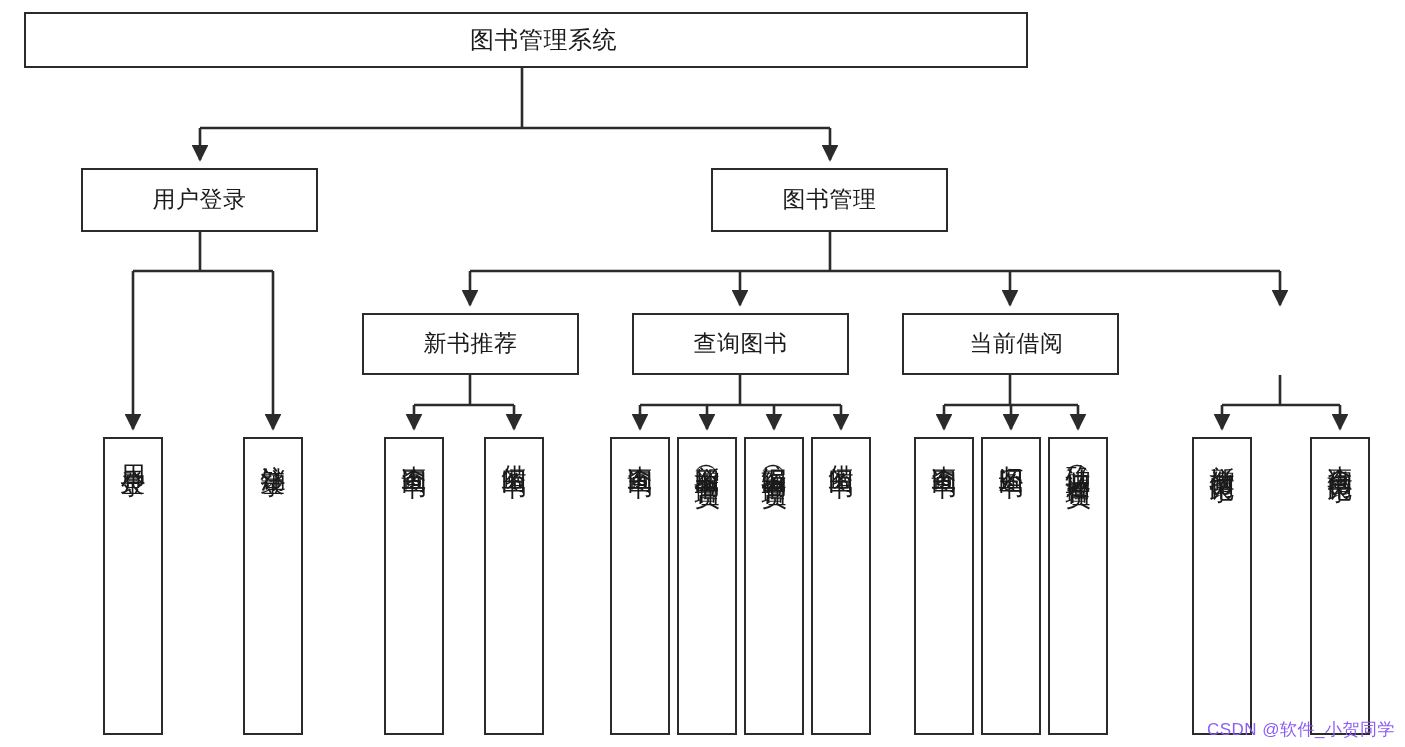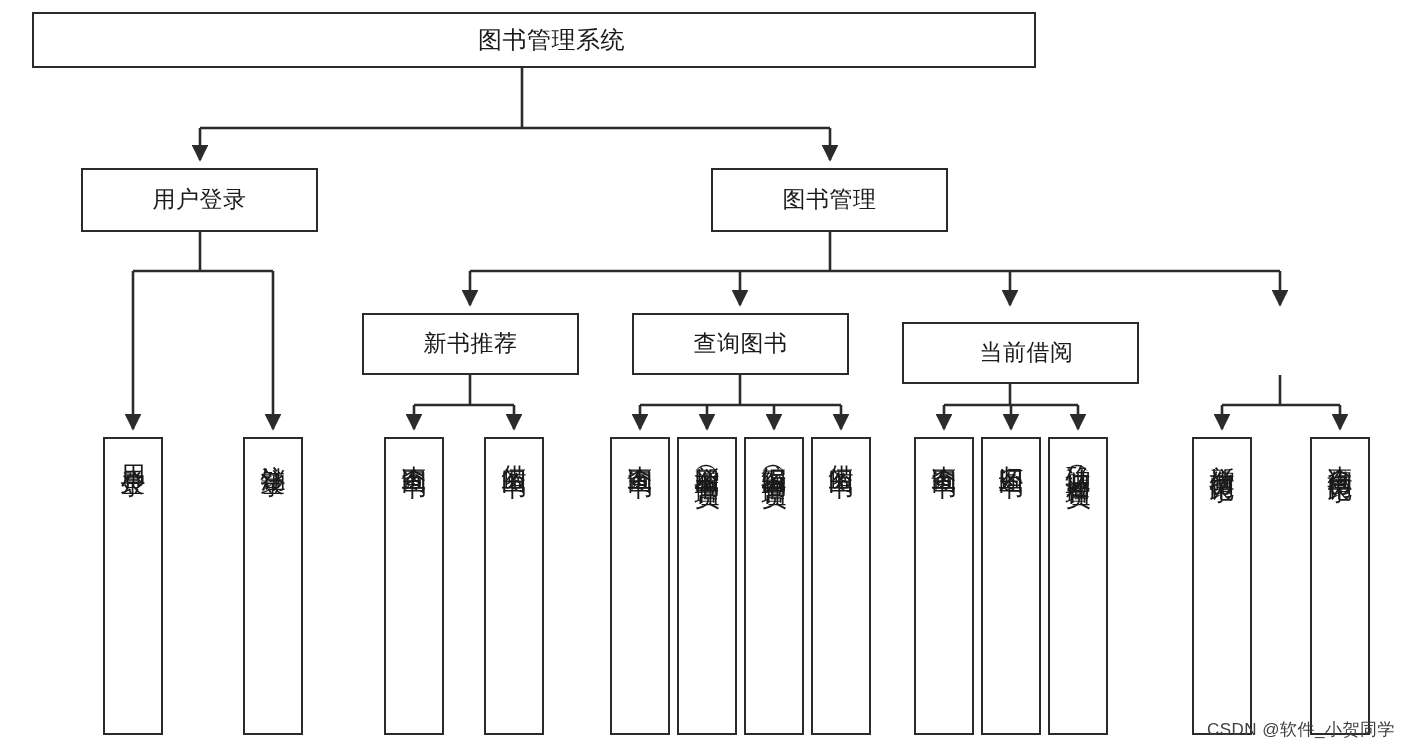--- a/index.html
+++ b/index.html
@@ -49,21 +49,21 @@
     letter-spacing:3px;
     white-space:nowrap;
     margin:0 auto;
   }
 
   #watermark{
     position:absolute;
     right:10px;
     bottom:6px;
     font-size:17px;
-    color:#404040;
+    color:#8b5cf6;
     letter-spacing:0.5px;
     white-space:nowrap;
     user-select:none;
   }
 </style>
 </head>
 <body>
 
 <div id="diagram-root">
 
@@ -110,38 +110,38 @@
       <path d="M 1011 405 L 1011 429" marker-end="url(#arrow)"></path>
       <path d="M 1078 405 L 1078 429" marker-end="url(#arrow)"></path>
 
       <path d="M 1280 375 L 1280 405"></path>
       <path d="M 1222 405 L 1340 405"></path>
       <path d="M 1222 405 L 1222 429" marker-end="url(#arrow)"></path>
       <path d="M 1340 405 L 1340 429" marker-end="url(#arrow)"></path>
     </g>
   </svg>
 
-  <div class="node h root" style="left:32px;top:12px;width:1004px;height:56px;padding-left:35px;">
+  <div class="node h root" style="left:24px;top:12px;width:1004px;height:56px;padding-left:35px;">
     <span class="label">图书管理系统</span>
   </div>
 
   <div class="node h" style="left:81px;top:168px;width:237px;height:64px;">
     <span class="label">用户登录</span>
   </div>
   <div class="node h" style="left:711px;top:168px;width:237px;height:64px;">
     <span class="label">图书管理</span>
   </div>
 
   <div class="node h" style="left:362px;top:313px;width:217px;height:62px;">
     <span class="label">新书推荐</span>
   </div>
   <div class="node h" style="left:632px;top:313px;width:217px;height:62px;">
     <span class="label">查询图书</span>
   </div>
-  <div class="node h" style="left:902px;top:322px;width:237px;height:62px;padding-left:12px;">
+  <div class="node h" style="left:902px;top:313px;width:217px;height:62px;padding-left:12px;">
     <span class="label">当前借阅</span>
   </div>
 
   <div class="node v" style="left:103px;top:437px;width:60px;height:298px;">
     <span class="label">用户登录</span>
   </div>
   <div class="node v" style="left:243px;top:437px;width:60px;height:298px;">
     <span class="label">注销登录</span>
   </div>
 

